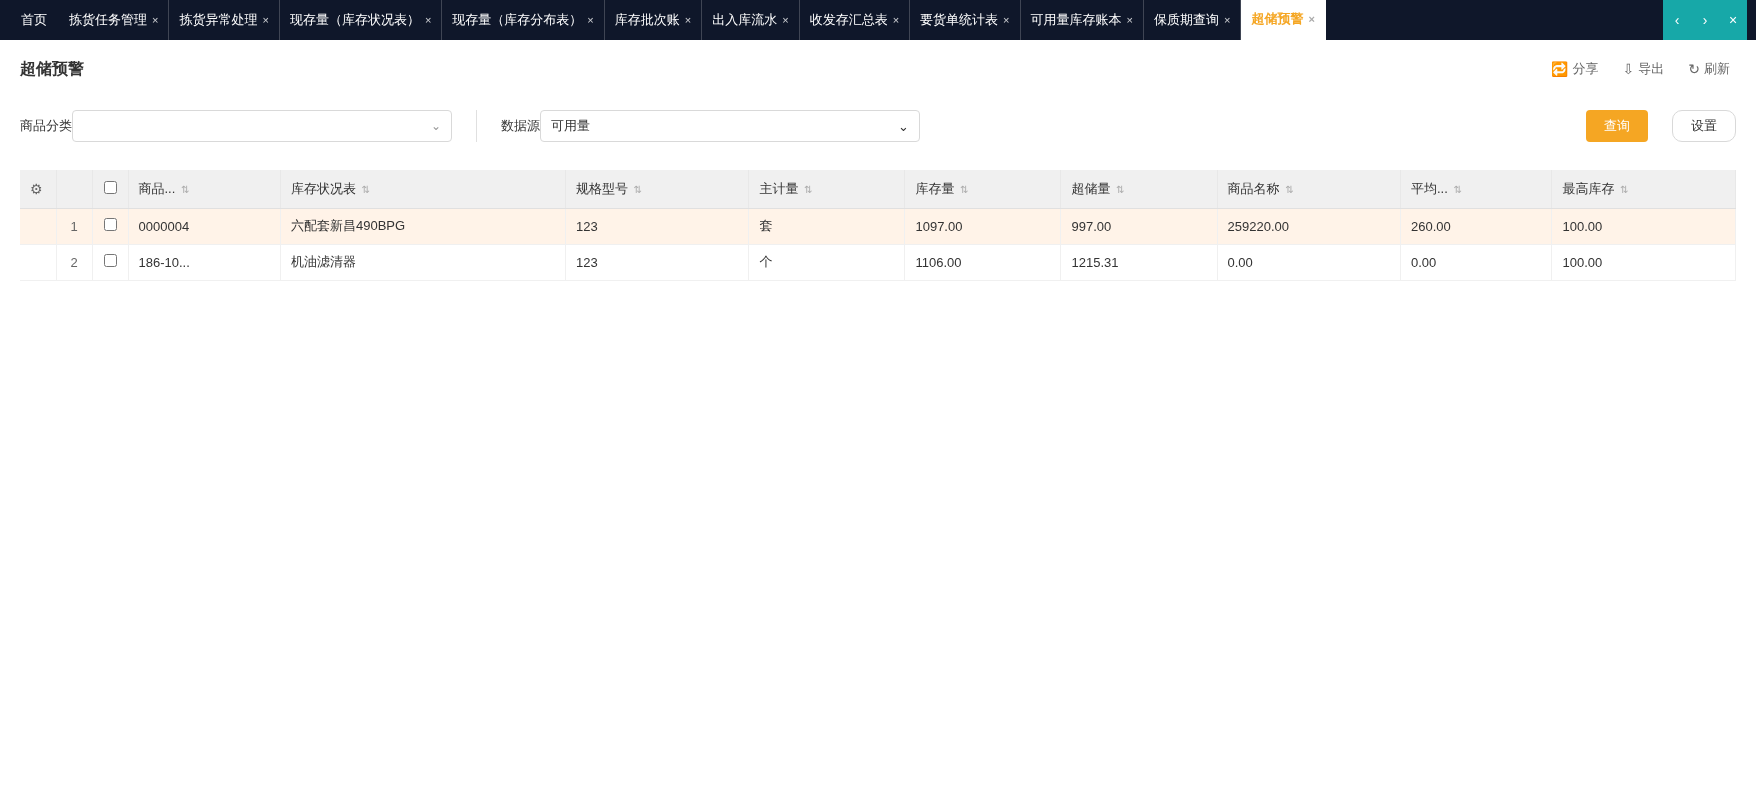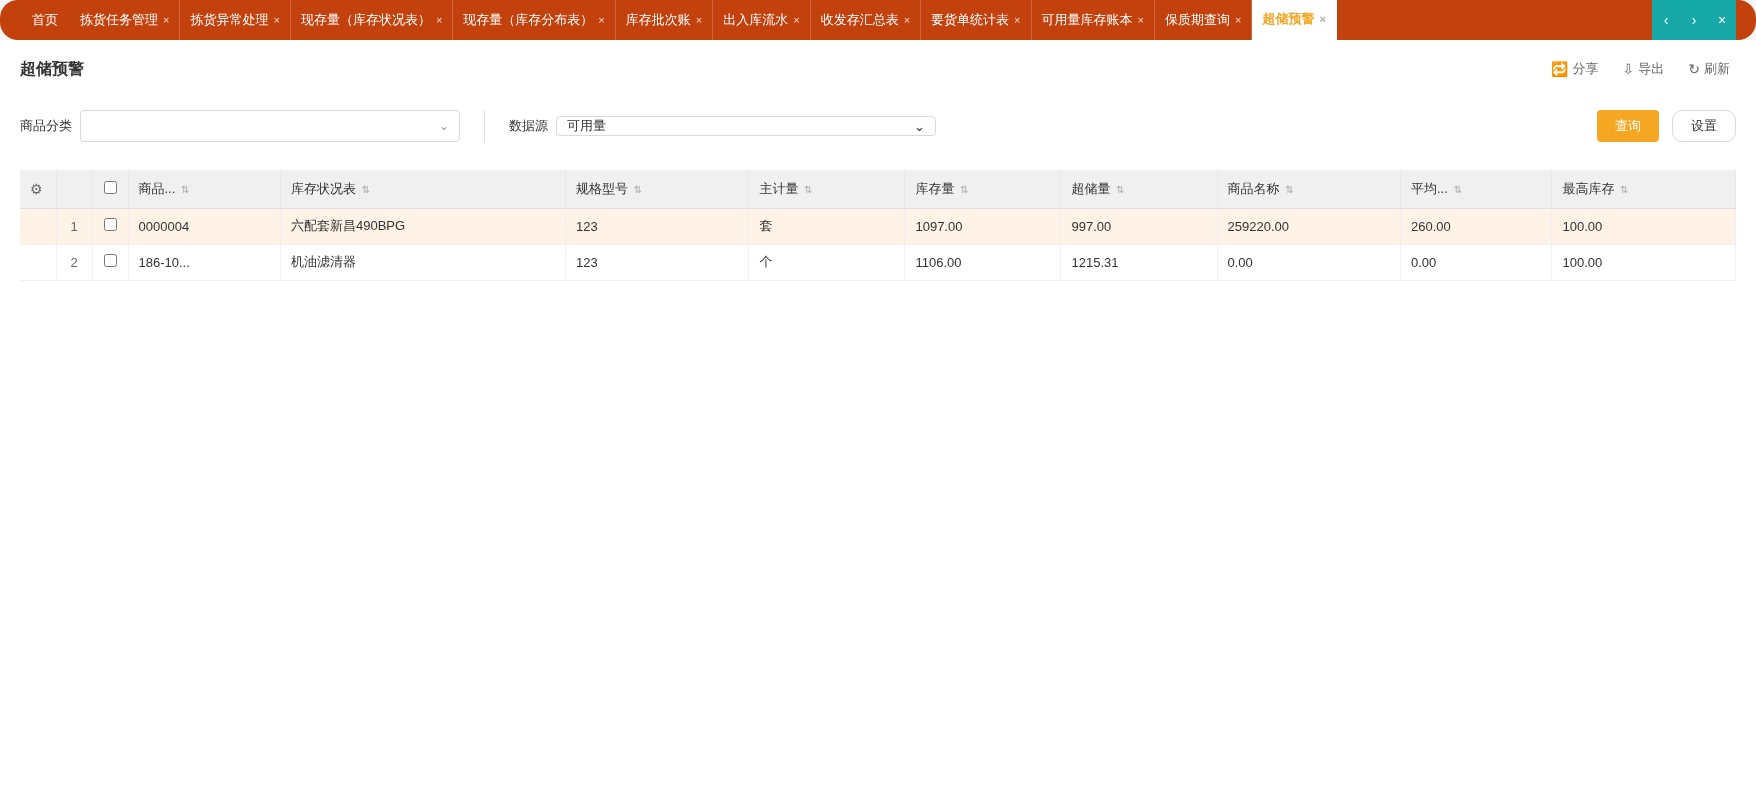--- a/index.html
+++ b/index.html
@@ -2,25 +2,24 @@
 <html><head>
   <meta charset="utf-8">
   <style>
     * { box-sizing: border-box; margin: 0; padding: 0; }
     body { font-family: 'Microsoft YaHei', Arial, sans-serif; font-size: 13px; background: #f5f5f5; color: #333; }
 
     
     .top-nav {
       display: flex;
       align-items: center;
-      background: #c2410c;
+      background: #0f172a;
       height: 40px;
       overflow: hidden;
-      padding: 0 20px;
-      border-radius: 18px;
+      padding: 0 9px;
     }
     .top-nav .nav-item {
       display: flex;
       align-items: center;
       padding: 0 10px;
       height: 44px;
       color: #fff;
       font-size: 13px;
       cursor: pointer;
       white-space: nowrap;
@@ -96,21 +95,20 @@
     .filter-area {
       display: flex;
       align-items: center;
       gap: 20px;
       margin-bottom: 16px;
       padding: 12px 0;
     }
     .filter-item {
       display: flex;
       align-items: center;
-      gap: 8px;
     }
     .filter-label {
       font-size: 13px;
       color: #333;
       white-space: nowrap;
     }
     .filter-select {
       width: 380px;
       height: 32px;
       border: 1px solid #d9d9d9;
@@ -121,36 +119,36 @@
       background: #fff;
       display: flex;
       align-items: center;
       justify-content: space-between;
       cursor: pointer;
     }
     .filter-select .arrow { color: #999; font-size: 12px; }
 
     .filter-select-datasource {
       width: 380px;
-      height: 20px;
+      height: 32px;
       border: 1px solid #d9d9d9;
       border-radius: 4px;
       padding: 0 10px;
       font-size: 13px;
       color: #333;
       background: #fff;
       display: flex;
       align-items: center;
       justify-content: space-between;
       cursor: pointer;
     }
 
     .action-buttons {
       display: flex;
-      gap: 13px;
+      gap: 24px;
       margin-left: auto;
     }
     .btn-query {
       background: #f5a623;
       color: #fff;
       border: none;
       border-radius: 4px;
       padding: 6px 18px;
       font-size: 13px;
       cursor: pointer;

